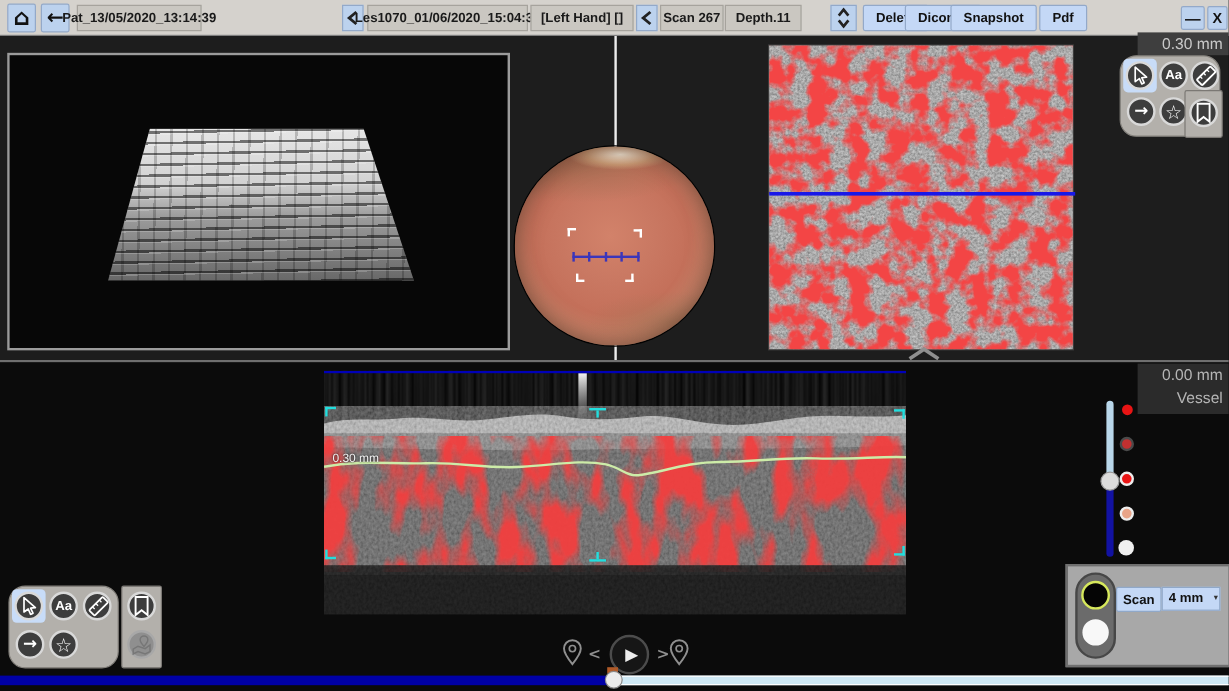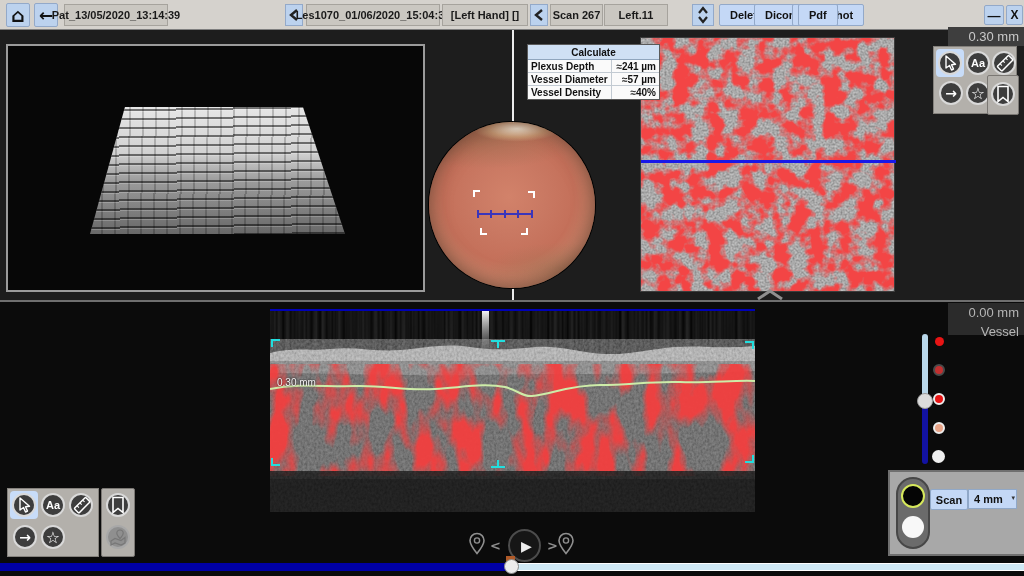--- a/index.html
+++ b/index.html
@@ -57,21 +57,21 @@
   #ruler-line i { position:absolute; top:-3px; width:2px; height:8px; background:#3a35bb; }
 
   
   #vmap { position:absolute; left:640px; top:7px; width:255px; height:255px; border:1px solid #3c3c3c; }
   #vmap-line { position:absolute; left:0; top:122px; width:255px; height:3px; background:#1818e8; }
 
   
   .scalebox { position:absolute; background:#3e3e3e; color:#c9c9c9; font-size:13px; text-align:right; padding-right:5px; line-height:19px; }
 
   
-  .tool-panel { position:absolute; background:#b3b0ab; border:1px solid #85827d; border-radius:0; }
+  .tool-panel { position:absolute; background:#b3b0ab; border:1px solid #85827d; border-radius:14px; }
   .cbtn { position:absolute; width:24px; height:24px; border-radius:50%; background:#3d3d3d; border:2px solid #d9d9d9;
           display:flex; align-items:center; justify-content:center; color:#fff; font-size:11px; font-weight:bold; }
   .sel-wrap { position:absolute; width:28px; height:28px; background:#c8dcf8; border-radius:4px; display:flex; align-items:center; justify-content:center; }
   .sel-wrap .cbtn { position:static; }
   .sub-panel { position:absolute; background:#b3b0ab; border:1px solid #7b7874; border-radius:2px; }
   .cbtn.disabled { background:#8f8f8f; border-color:#a8a8a8; }
 
   
   #divider-h { position:absolute; left:0; top:300px; width:1024px; height:2px; background:#6f6f6f; }
   #lower { position:absolute; left:0; top:302px; width:1024px; height:274px; background:#0b0b0b; }
@@ -82,21 +82,21 @@
   .cy.tl { border-left:2px solid #22dede; border-top:2px solid #22dede; }
   .cy.tr { border-right:2px solid #22dede; border-top:2px solid #22dede; }
   .cy.bl { border-left:2px solid #22dede; border-bottom:2px solid #22dede; }
   .cy.br { border-right:2px solid #22dede; border-bottom:2px solid #22dede; }
   .cy.tm { width:14px; border-top:2px solid #22dede; }
   .cy.tm i { position:absolute; left:6px; top:0; width:2px; height:6px; background:#22dede; }
   .cy.bm { width:14px; border-bottom:2px solid #22dede; }
   .cy.bm i { position:absolute; left:6px; bottom:0; width:2px; height:6px; background:#22dede; }
   #bscan-label { position:absolute; left:7px; top:68px; color:#f2f2f2; font-size:10px; z-index:4; text-shadow:0 0 2px #000; }
 
-  #review-box { position:absolute; left:948px; top:1px; width:76px; height:32px; background:#2b2b2b; color:#b5b5b5; font-size:13px; text-align:right; padding-right:5px; line-height:19px; }
+  #review-box { position:absolute; left:948px; top:1px; width:76px; height:42px; background:#2b2b2b; color:#b5b5b5; font-size:13px; text-align:right; padding-right:5px; line-height:19px; }
 
   
   .dot { position:absolute; border-radius:50%; }
 
   
   #scan-panel { position:absolute; left:888px; top:168px; width:156px; height:86px; background:#a8a8a8; border:2px solid #6f6f6f; }
   #scan-pill { position:absolute; left:6px; top:5px; width:34px; height:72px; border-radius:17px; background:#6b6b6b; border:2px solid #474747; }
   #scan-dot-active { position:absolute; left:3px; top:5px; width:24px; height:24px; border-radius:50%; background:#050505; border:2.5px solid #d6e85c; }
   #scan-dot-alt { position:absolute; left:4px; top:37px; width:22px; height:22px; border-radius:50%; background:#f8f8f8; }
   #scan-tag { position:absolute; left:40px; top:17px; width:38px; height:21px; background:#c4d8f6; border:1px solid #90a8c8; border-radius:2px;
@@ -133,62 +133,47 @@
       </svg>
   </div>
   <div class="tbox" style="left:306px; width:134px;">Les1070_01/06/2020_15:04:30</div>
   <div class="tbox" style="left:442px; width:86px;">[Left Hand] []</div>
   <div class="chev-btn" style="left:530px;">
     <svg width="10" height="14">
         <polyline points="8,2 2,7 8,12" fill="none" stroke="#222" stroke-width="2.4"></polyline>
       </svg>
   </div>
   <div class="tbox" style="left:550px; width:53px;">Scan 267</div>
-  <div class="tbox" style="left:604px; width:64px;">Left.11</div>
+  <div class="tbox" style="left:604px; width:64px;">Depth.11</div>
   <div class="chev-btn" style="left:692px; width:22px;">
     <svg width="12" height="18">
       <polyline points="2,7 6,2 10,7" fill="none" stroke="#222" stroke-width="2.2"></polyline>
       <polyline points="2,11 6,16 10,11" fill="none" stroke="#222" stroke-width="2.2"></polyline>
     </svg>
   </div>
   <div class="bbtn" style="left:719px;">Delete</div>
   <div class="bbtn" style="left:754px;">
     <span>Dicom</span>
     <span class="glyph" style="font-size:7px; margin-left:5px;">▾</span>
   </div>
   <div class="bbtn" style="left:792px;">Snapshot</div>
-  <div class="bbtn" style="left:798px;">Pdf</div>
+  <div class="bbtn" style="left:866px;">Pdf</div>
   <div class="icon-btn" style="left:984px; width:20px; height:20px; top:5px; font-size:13px;">—</div>
   <div class="icon-btn" style="left:1006px; width:17px; height:20px; top:5px; font-size:12px;">X</div>
 </div>
 
 <div id="upper">
 
 
   <div id="surf-frame">
     <div id="surf3d"></div>
   </div>
 
   <div id="divider-v"></div>
 
-  <div id="calc">
-    <div class="hd">Calculate</div>
-    <div class="row">
-      <span class="lbl">Plexus Depth</span>
-      <span class="val">≈241 µm</span>
-    </div>
-    <div class="row">
-      <span class="lbl">Vessel Diameter</span>
-      <span class="val">≈57 µm</span>
-    </div>
-    <div class="row">
-      <span class="lbl">Vessel Density</span>
-      <span class="val">≈40%</span>
-    </div>
-  </div>
 
   <div id="derm"></div>
   <div class="crn tl" style="left:473px; top:160px;"></div>
   <div class="crn tr" style="left:528px; top:161px;"></div>
   <div class="crn bl" style="left:480px; top:198px;"></div>
   <div class="crn br" style="left:521px; top:198px;"></div>
   <div id="ruler-line">
     <i style="left:0;"></i>
       <i style="left:13px;"></i>
       <i style="left:27px;"></i>

